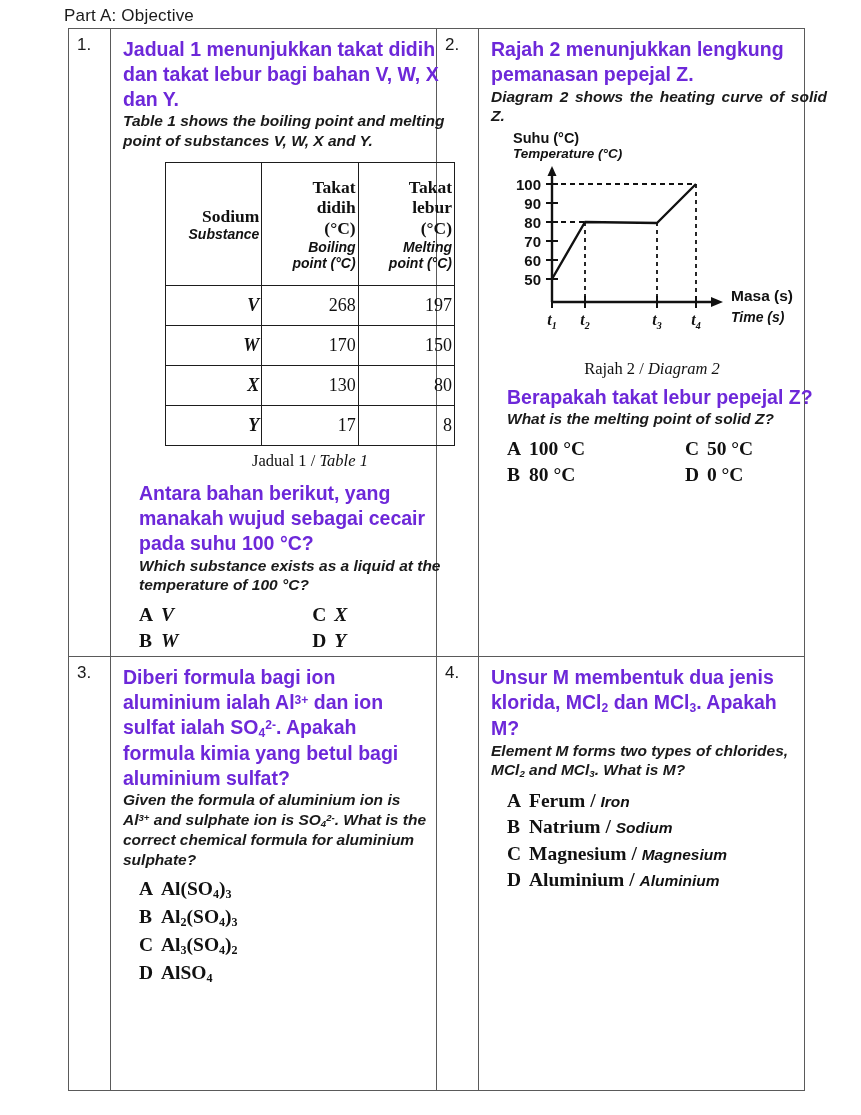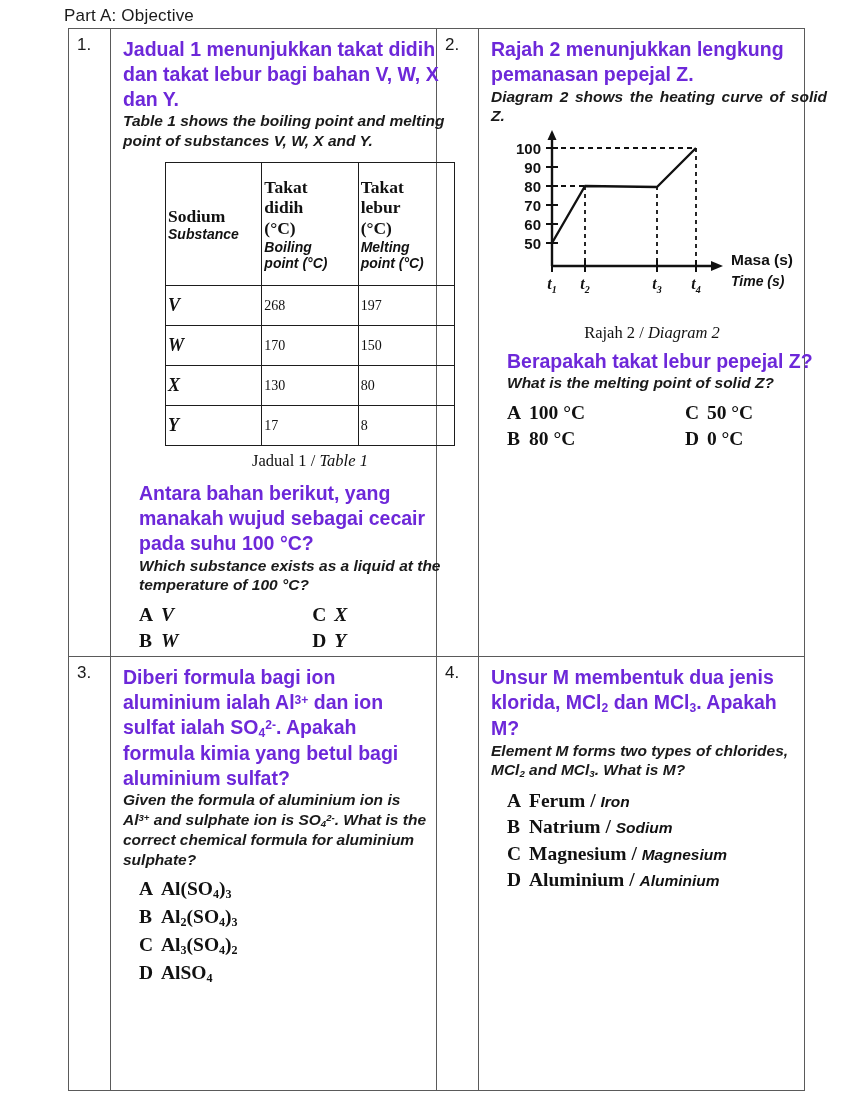--- a/index.html
+++ b/index.html
@@ -135,21 +135,21 @@
     margin: 12px 0 0 42px;
     width: 290px;
   }
   table.t1 {
     border-collapse: collapse;
     width: 290px;
     table-layout: fixed;
   }
   table.t1 td, table.t1 th {
     border: 1px solid #1d1d1d;
-    text-align: left;
+    text-align: right;
     vertical-align: middle;
     padding: 3px 2px;
   }
   table.t1 th { height: 116px; }
   table.t1 td { height: 33px; }
   .th-my {
     font-family: "Liberation Serif", serif;
     font-weight: bold;
     font-size: 17.5px;
     line-height: 1.18;
@@ -162,21 +162,21 @@
     line-height: 1.18;
   }
   .cell-var {
     font-family: "Liberation Serif", serif;
     font-style: italic;
     font-weight: bold;
     font-size: 18px;
   }
   .cell-num {
     font-family: "Liberation Serif", serif;
-    font-size: 14px;
+    font-size: 18px;
     font-weight: normal;
   }
   .tcaption {
     text-align: center;
     margin-top: 5px;
     font-family: "Liberation Serif", serif;
     font-size: 16.5px;
     width: 290px;
   }
   .tcaption .en-i {
@@ -326,20 +326,24 @@
         <div class="qnum">2.</div>
         <div class="qbody">
 
           <div class="my">
             <span>Rajah 2 menunjukkan lengkung pemanasan pepejal Z.</span>
           </div>
           <div class="en justify">
             <span>Diagram 2 shows the heating curve of solid Z.</span>
           </div>
 
+          <div class="axis-label">
+            <span class="l-my">Suhu (°C)</span>
+            <span class="l-en">Temperature (°C)</span>
+          </div>
 
           <div class="graph-holder">
             <svg width="330" height="180" viewBox="0 0 330 180">
 
               <line x1="55" y1="10" x2="55" y2="140" stroke="#111" stroke-width="2.4"></line>
               <polygon points="55,4 50.5,14 59.5,14" fill="#111"></polygon>
               <line x1="55" y1="140" x2="218" y2="140" stroke="#111" stroke-width="2.4"></line>
               <polygon points="226,140 214,135 214,145" fill="#111"></polygon>
 
               <line x1="49" y1="22" x2="61" y2="22" stroke="#111" stroke-width="2"></line>

